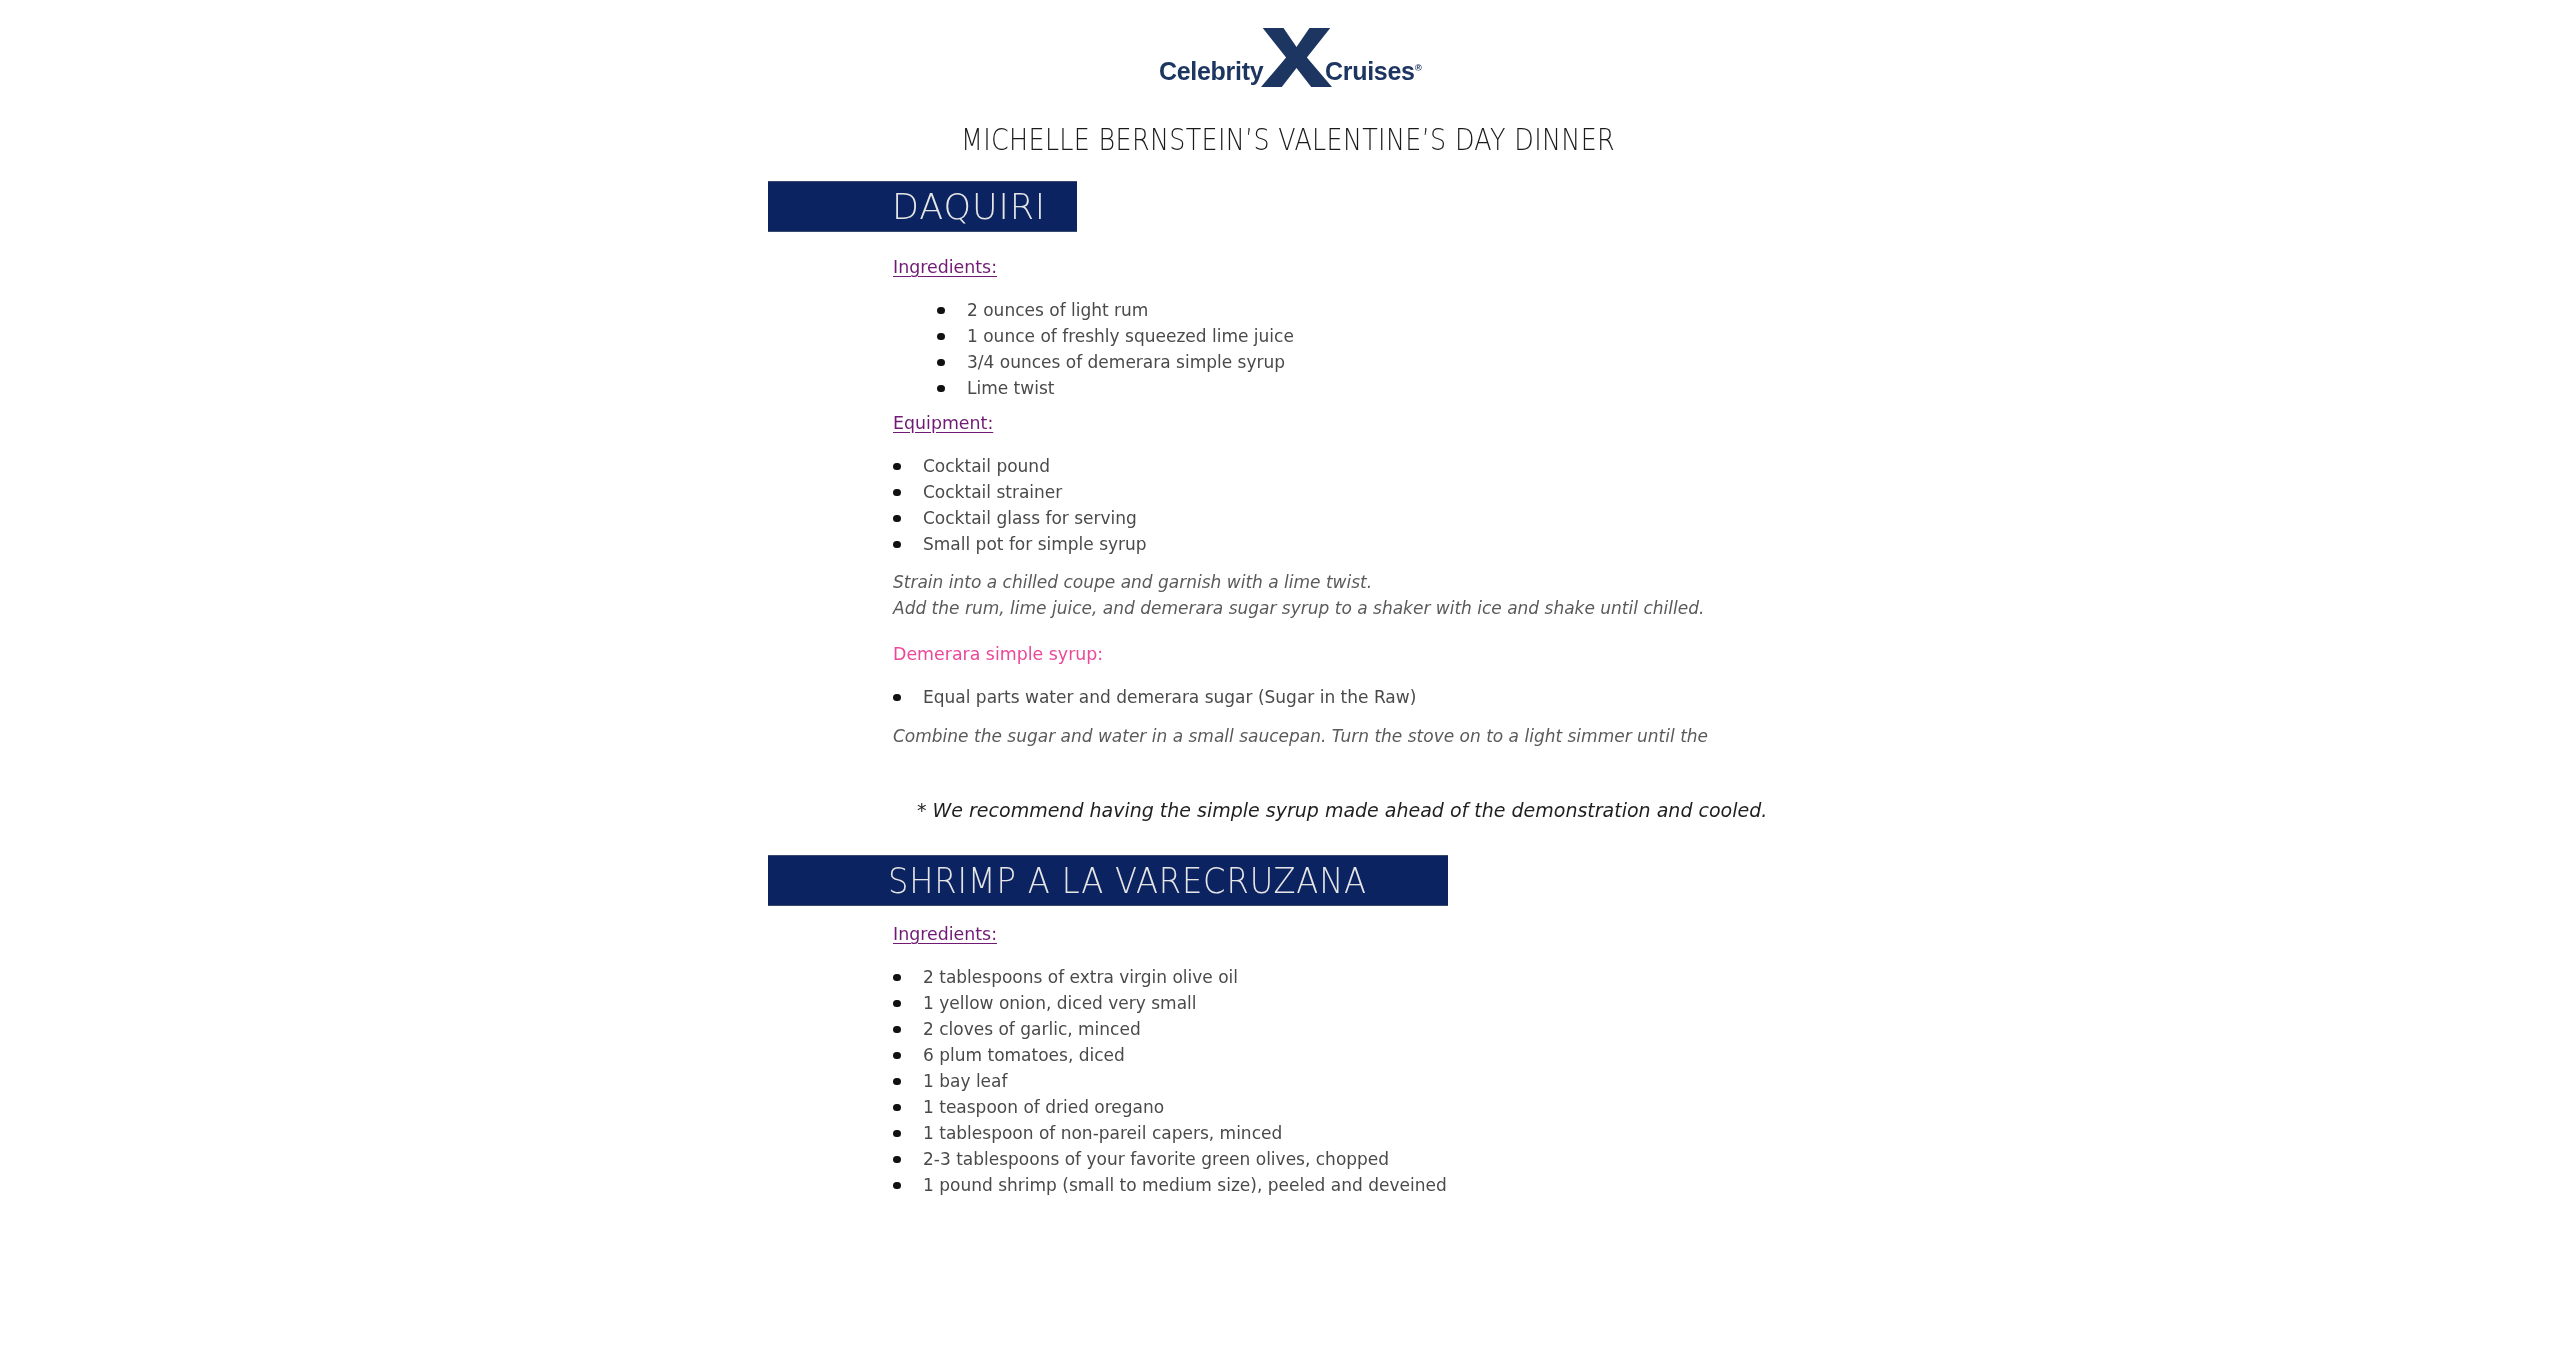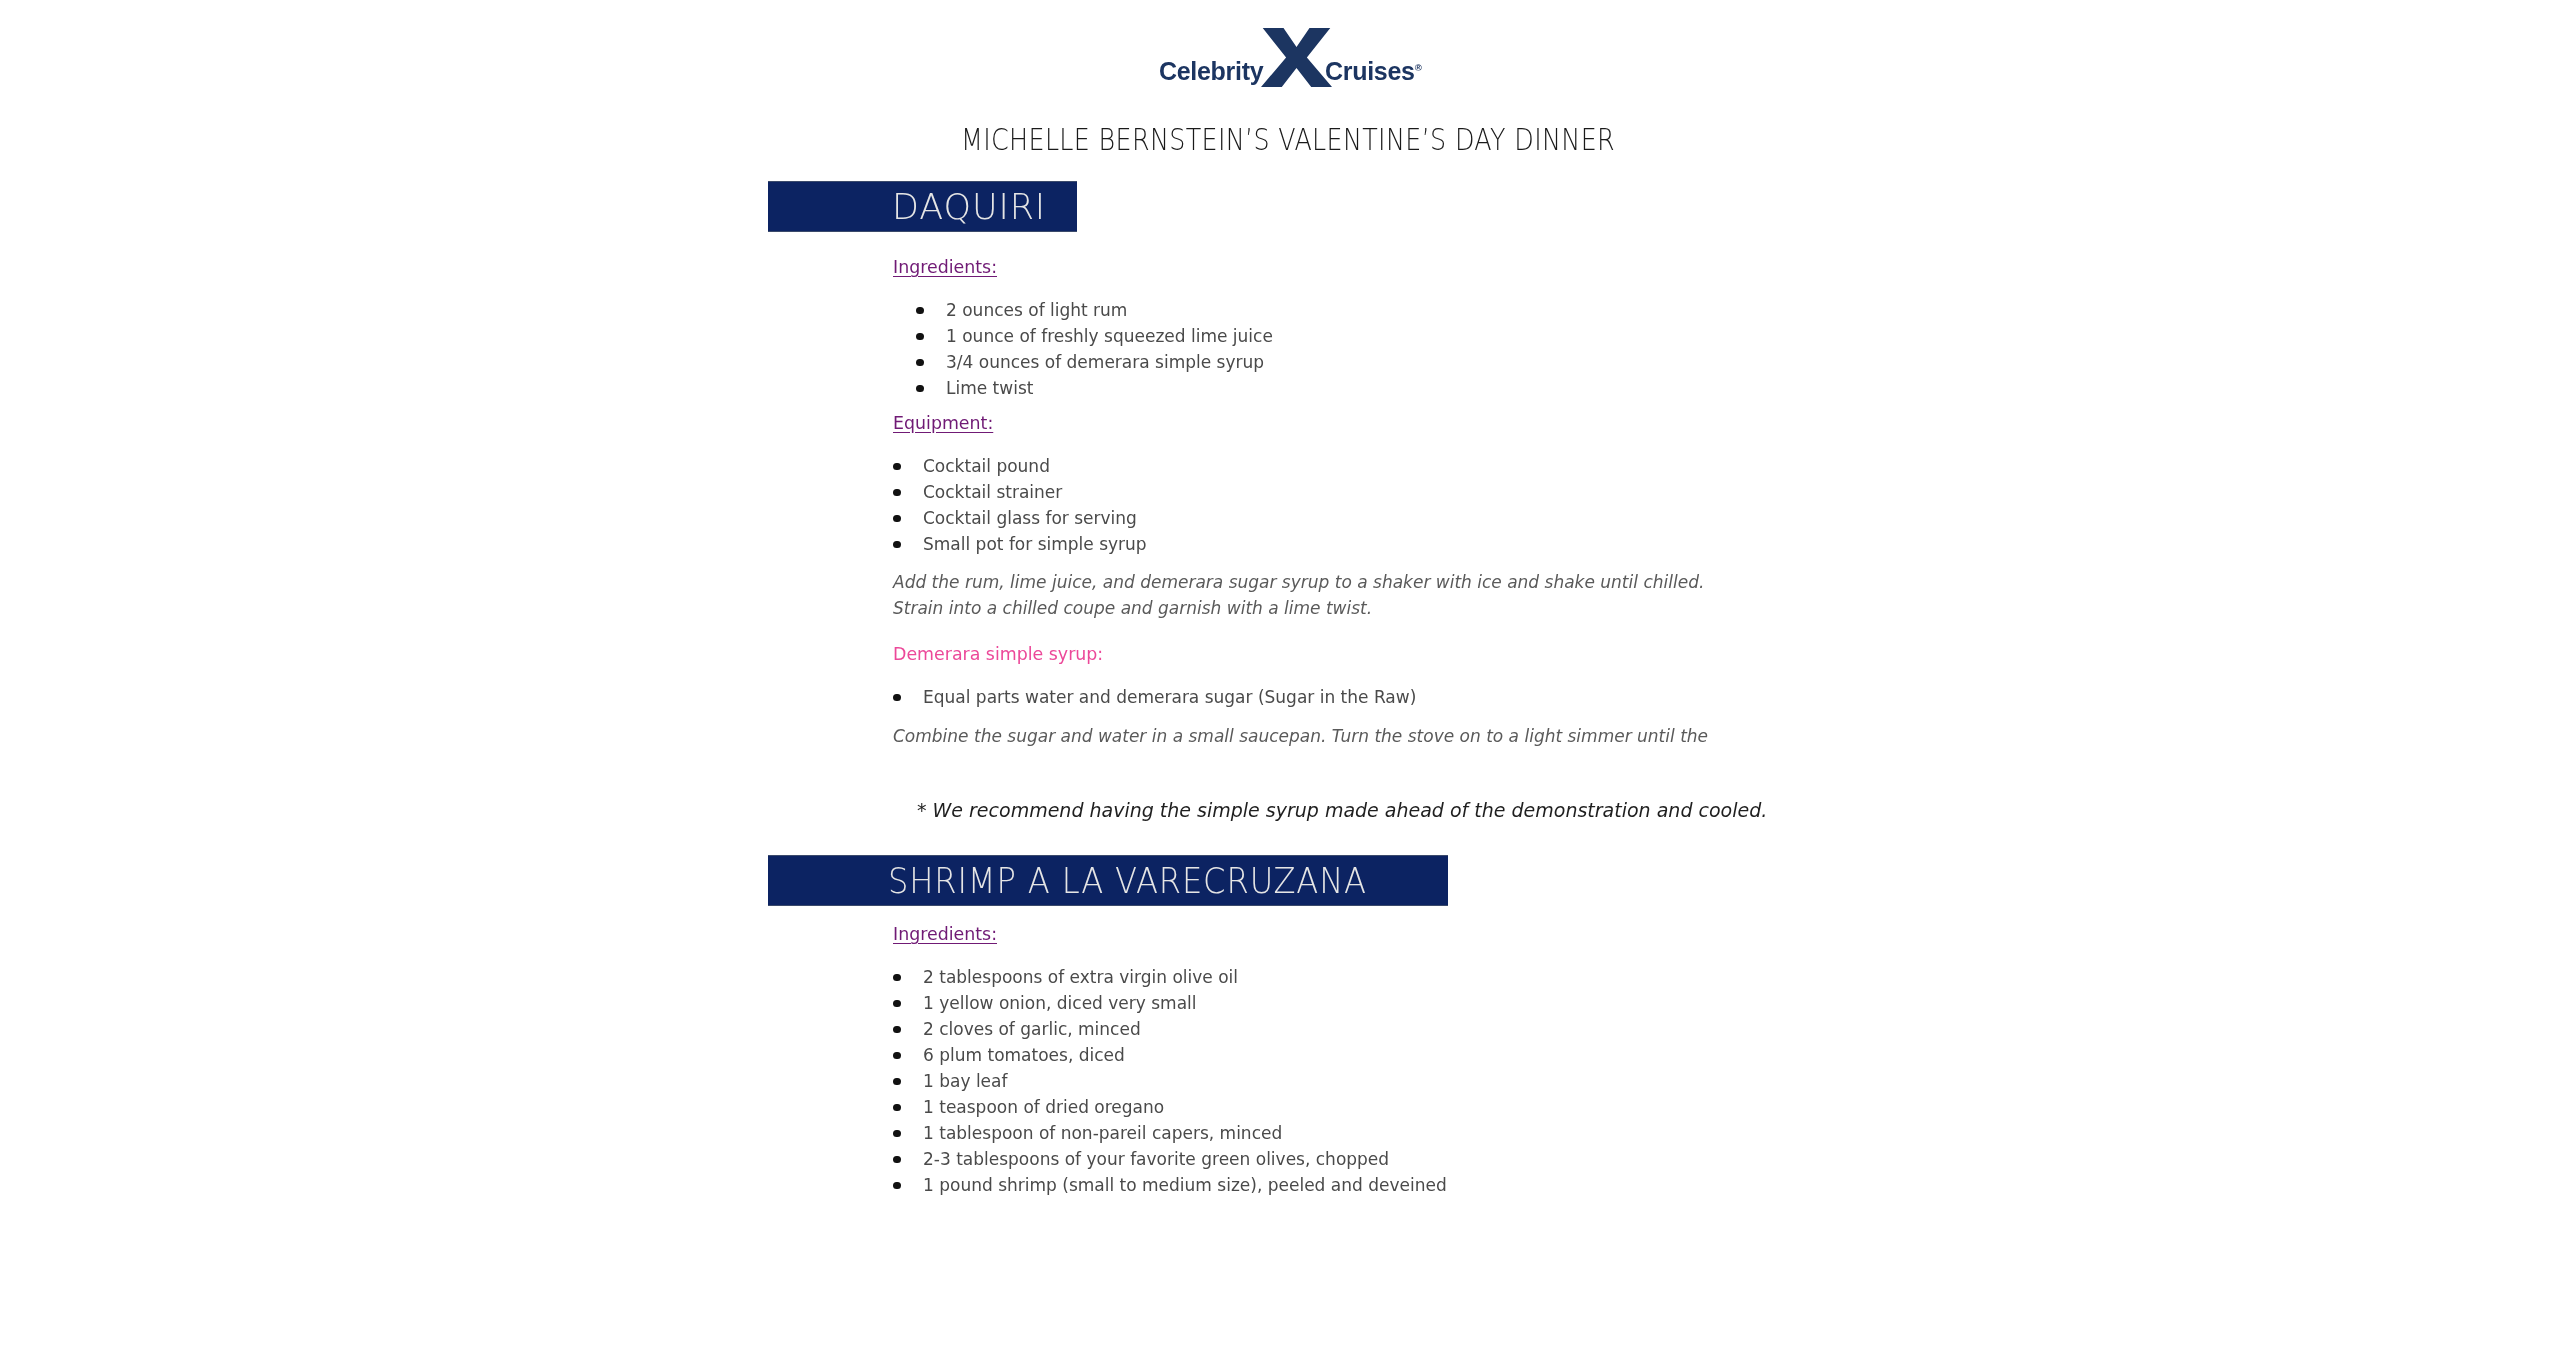--- a/index.html
+++ b/index.html
@@ -53,38 +53,38 @@
   <span class="logo-word logo-right"><span>Cruises</span><span class="logo-reg">®</span></span>
 </div>
 
 <div class="abs doc-title">MICHELLE BERNSTEIN’S VALENTINE’S DAY DINNER</div>
 
 <div class="abs banner banner-daquiri">
   <span>DAQUIRI</span>
 </div>
 
 <div class="abs label" style="left:893px; top:257px;">Ingredients:</div>
-<ul class="abs blist" style="left:916px; top:297px;">
+<ul class="abs blist" style="left:937px; top:297px;">
   <li><span class="dot"></span><span>2 ounces of light rum</span></li>
   <li><span class="dot"></span><span>1 ounce of freshly squeezed lime juice</span></li>
   <li><span class="dot"></span><span>3/4 ounces of demerara simple syrup</span></li>
   <li><span class="dot"></span><span>Lime twist</span></li>
 </ul>
 
 <div class="abs label" style="left:893px; top:413px;">Equipment:</div>
 <ul class="abs blist" style="left:893px; top:453px;">
   <li><span class="dot"></span><span>Cocktail pound</span></li>
   <li><span class="dot"></span><span>Cocktail strainer</span></li>
   <li><span class="dot"></span><span>Cocktail glass for serving</span></li>
   <li><span class="dot"></span><span>Small pot for simple syrup</span></li>
 </ul>
 
 <div class="abs para" style="left:893px; top:569px;">
+  <div>Strain into a chilled coupe and garnish with a lime twist.</div>
   <div>Add the rum, lime juice, and demerara sugar syrup to a shaker with ice and shake until chilled.</div>
-  <div>Strain into a chilled coupe and garnish with a lime twist.</div>
 </div>
 
 <div class="abs label-plain" style="left:893px; top:644px;">Demerara simple syrup:</div>
 <ul class="abs blist" style="left:893px; top:684px;">
   <li><span class="dot"></span><span>Equal parts water and demerara sugar (Sugar in the Raw)</span></li>
 </ul>
 <div class="abs para" style="left:893px; top:723px;">
   <div>Combine the sugar and water in a small saucepan. Turn the stove on to a light simmer until the</div>
 </div>
 

